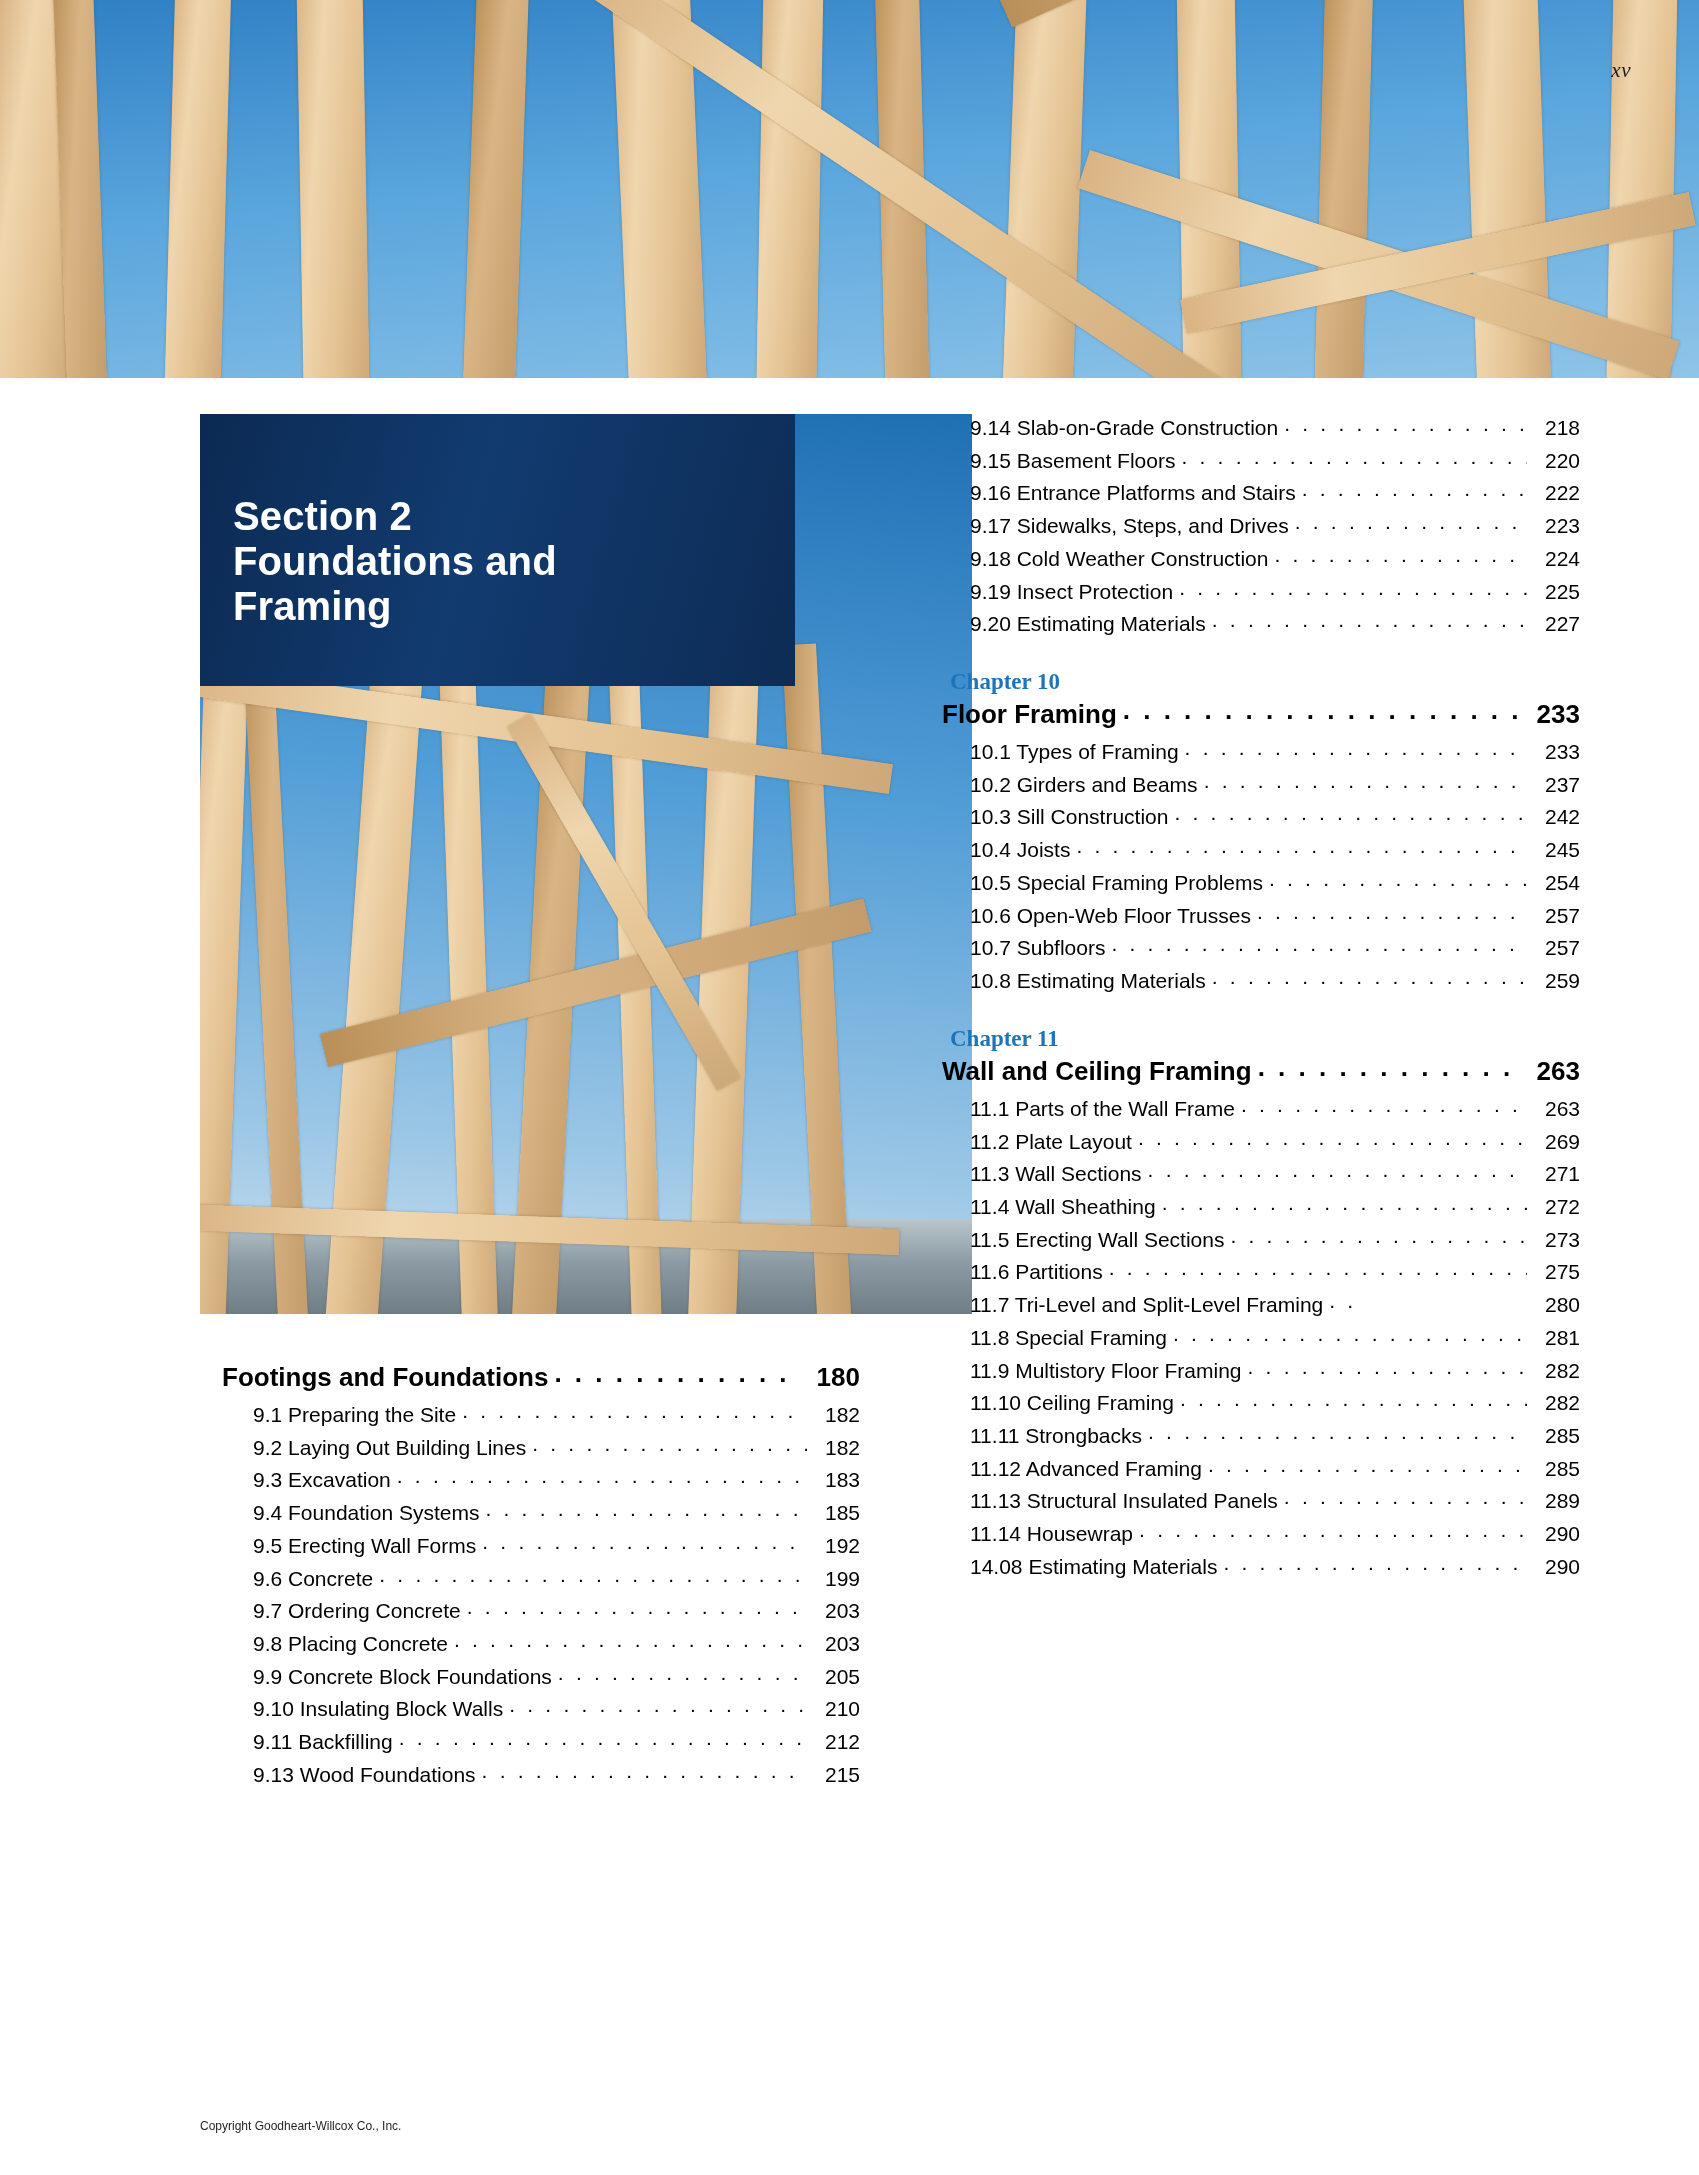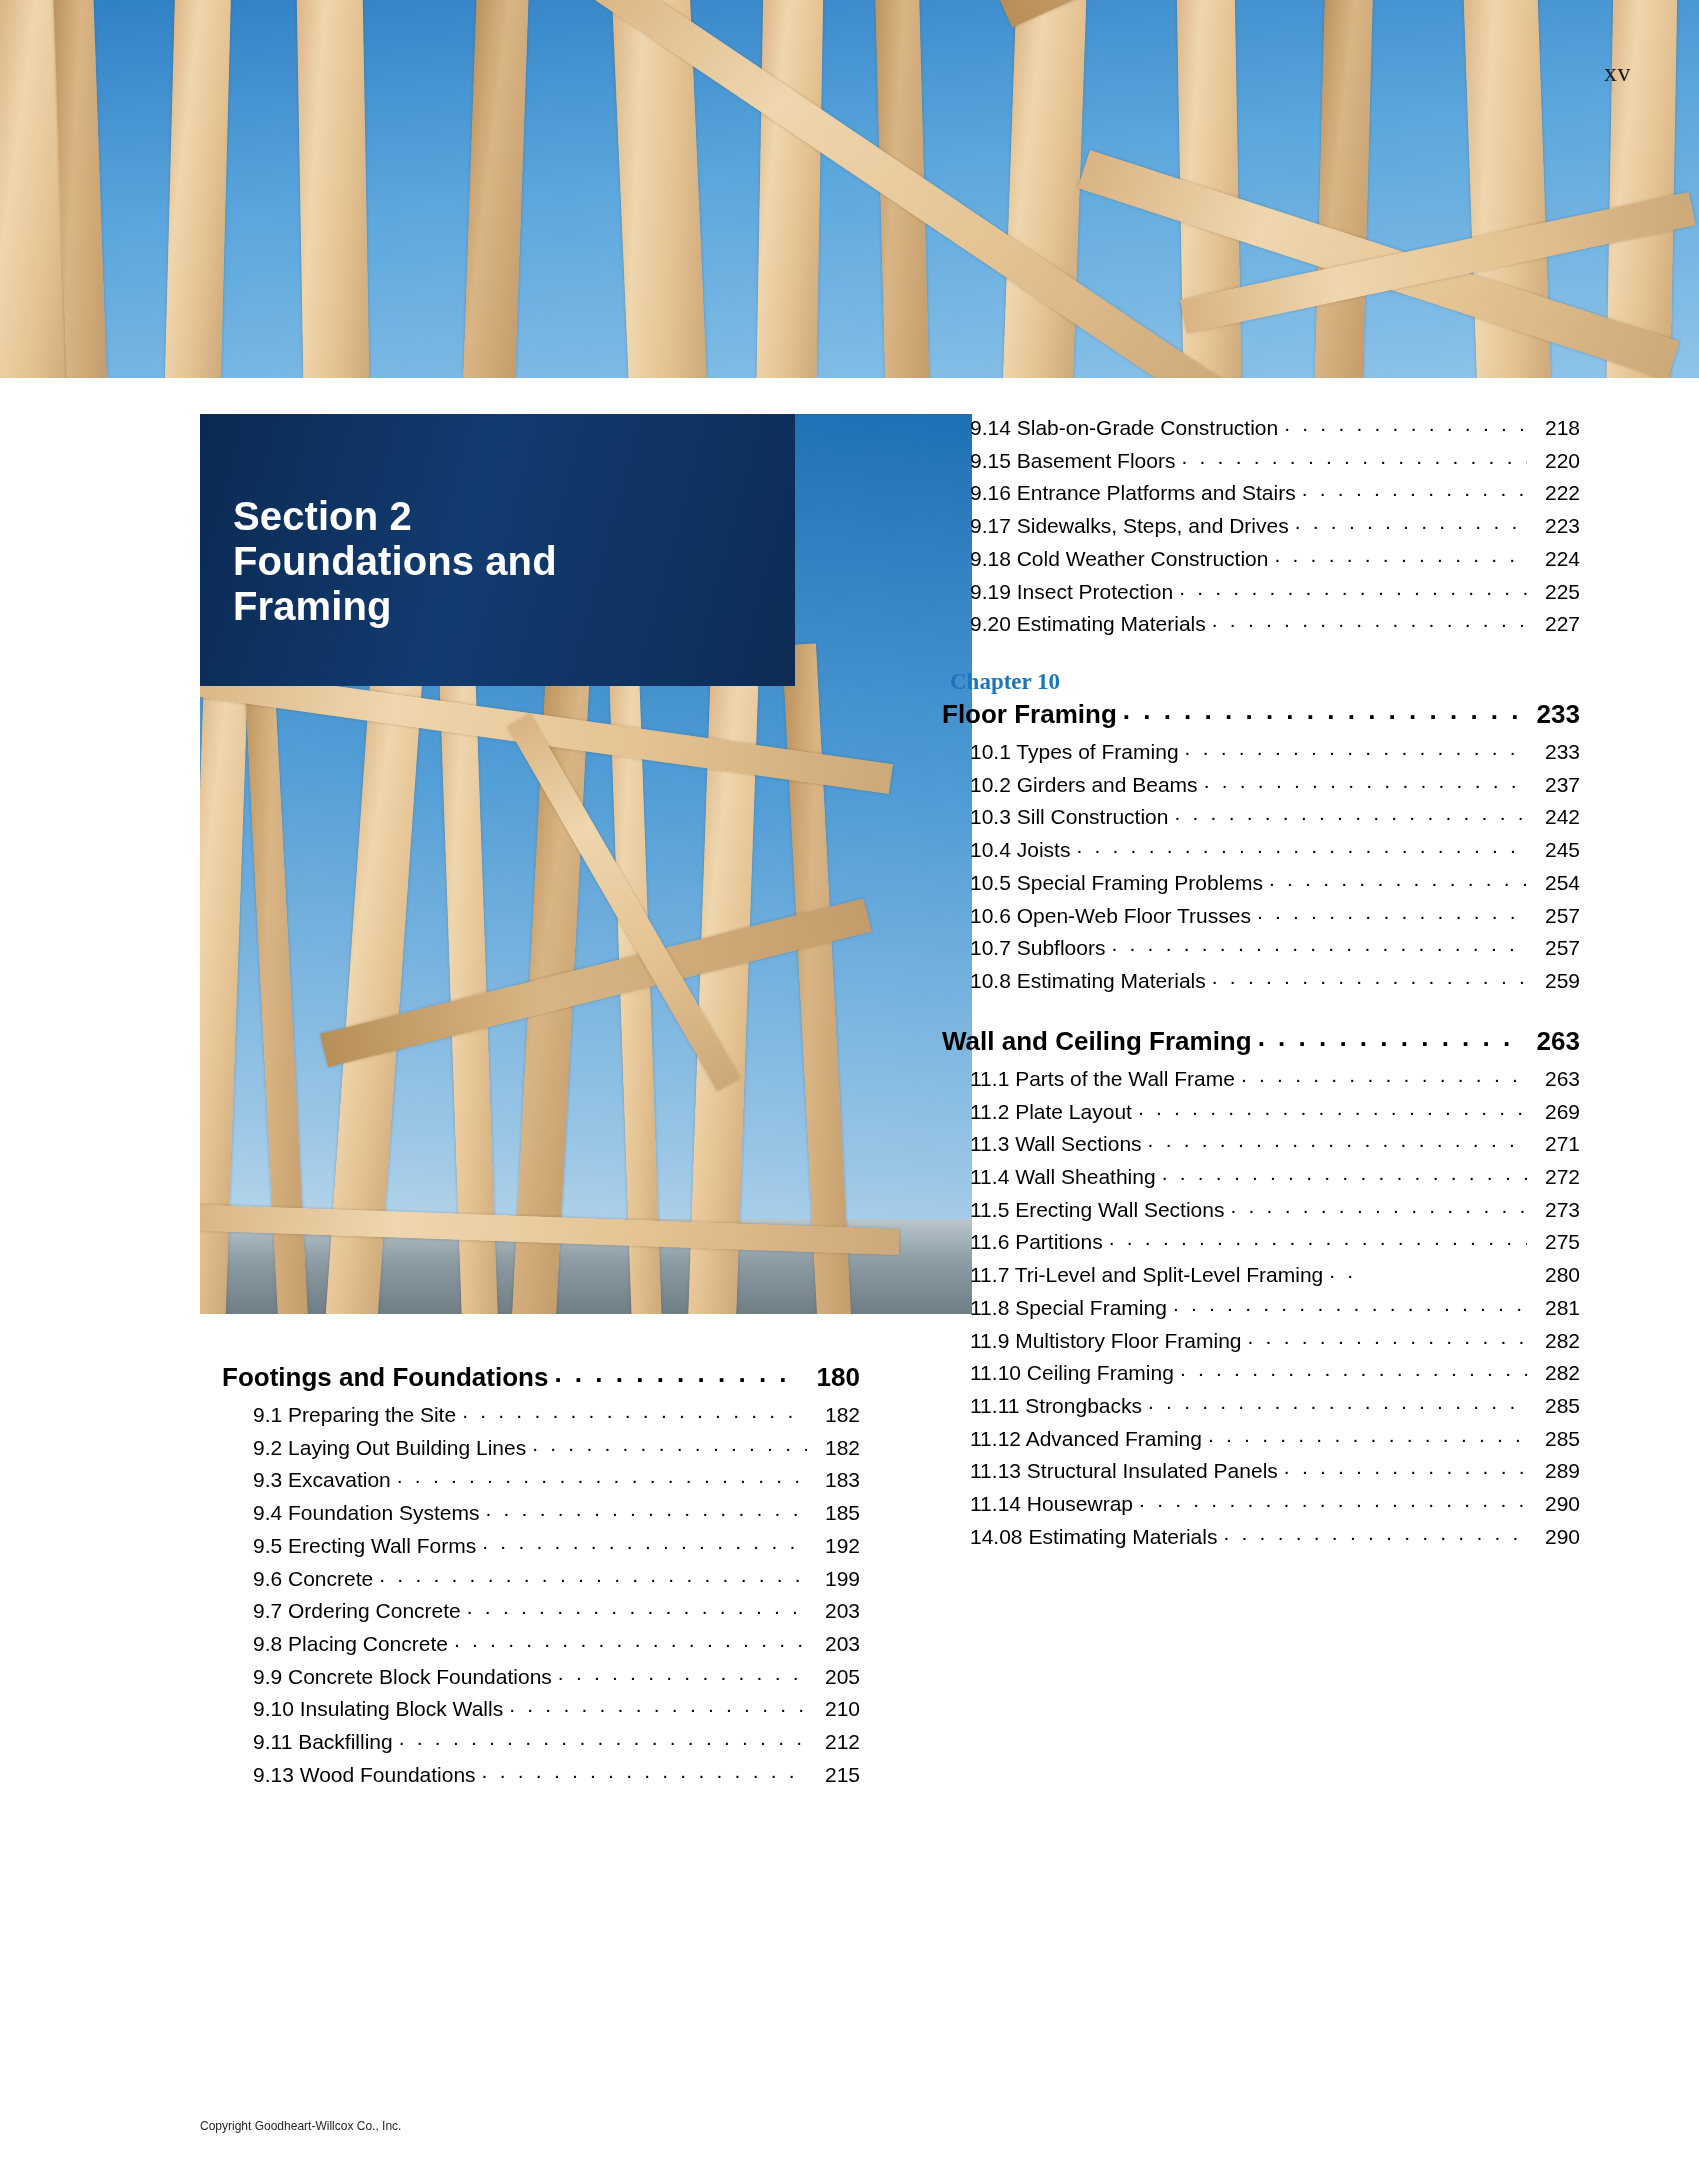--- a/index.html
+++ b/index.html
@@ -35,23 +35,24 @@
     box-shadow: 0 0 3px rgba(90,60,25,.35);
   }
   .stud.dark {
     background: linear-gradient(95deg, #b98f58 0%, #d9b585 40%, #c49c6b 100%);
   }
   .banner-folio {
     position: absolute;
     right: 68px;
     top: 58px;
     font-family: "Liberation Serif", serif;
-    font-size: 26px;
+    font-size: 21px;
     color: #1b1b1b;
     letter-spacing: .5px;
+    font-style: italic;
   }
 
   
   .page {
     position: absolute;
     left: 0; top: 378px;
     width: 1699px;
     height: 1797px;
   }
 
@@ -393,20 +394,21 @@
       <div class="entry">
         <span class="e-label">10.8 Estimating Materials</span>
         <span class="leader">. . . . . . . . . . . . . . . . . . . . . . . . . . . . . .</span>
         <span class="e-page">259</span>
       </div>
     </div>
 
     <div class="chapter-gap"></div>
 
     <div class="toc-block">
+      <div class="chapter-label">Chapter 11</div>
       <div class="chapter-title-row">
         <span class="t-label">Wall and Ceiling Framing</span>
         <span class="leader">. . . . . . . . . . . . . . . . . . . . . . . . . . . . . .</span>
         <span class="t-page">263</span>
       </div>
 
       <div class="entry">
         <span class="e-label">11.1 Parts of the Wall Frame</span>
         <span class="leader">. . . . . . . . . . . . . . . . . . . . . . . . . . . . . .</span>
         <span class="e-page">263</span>

